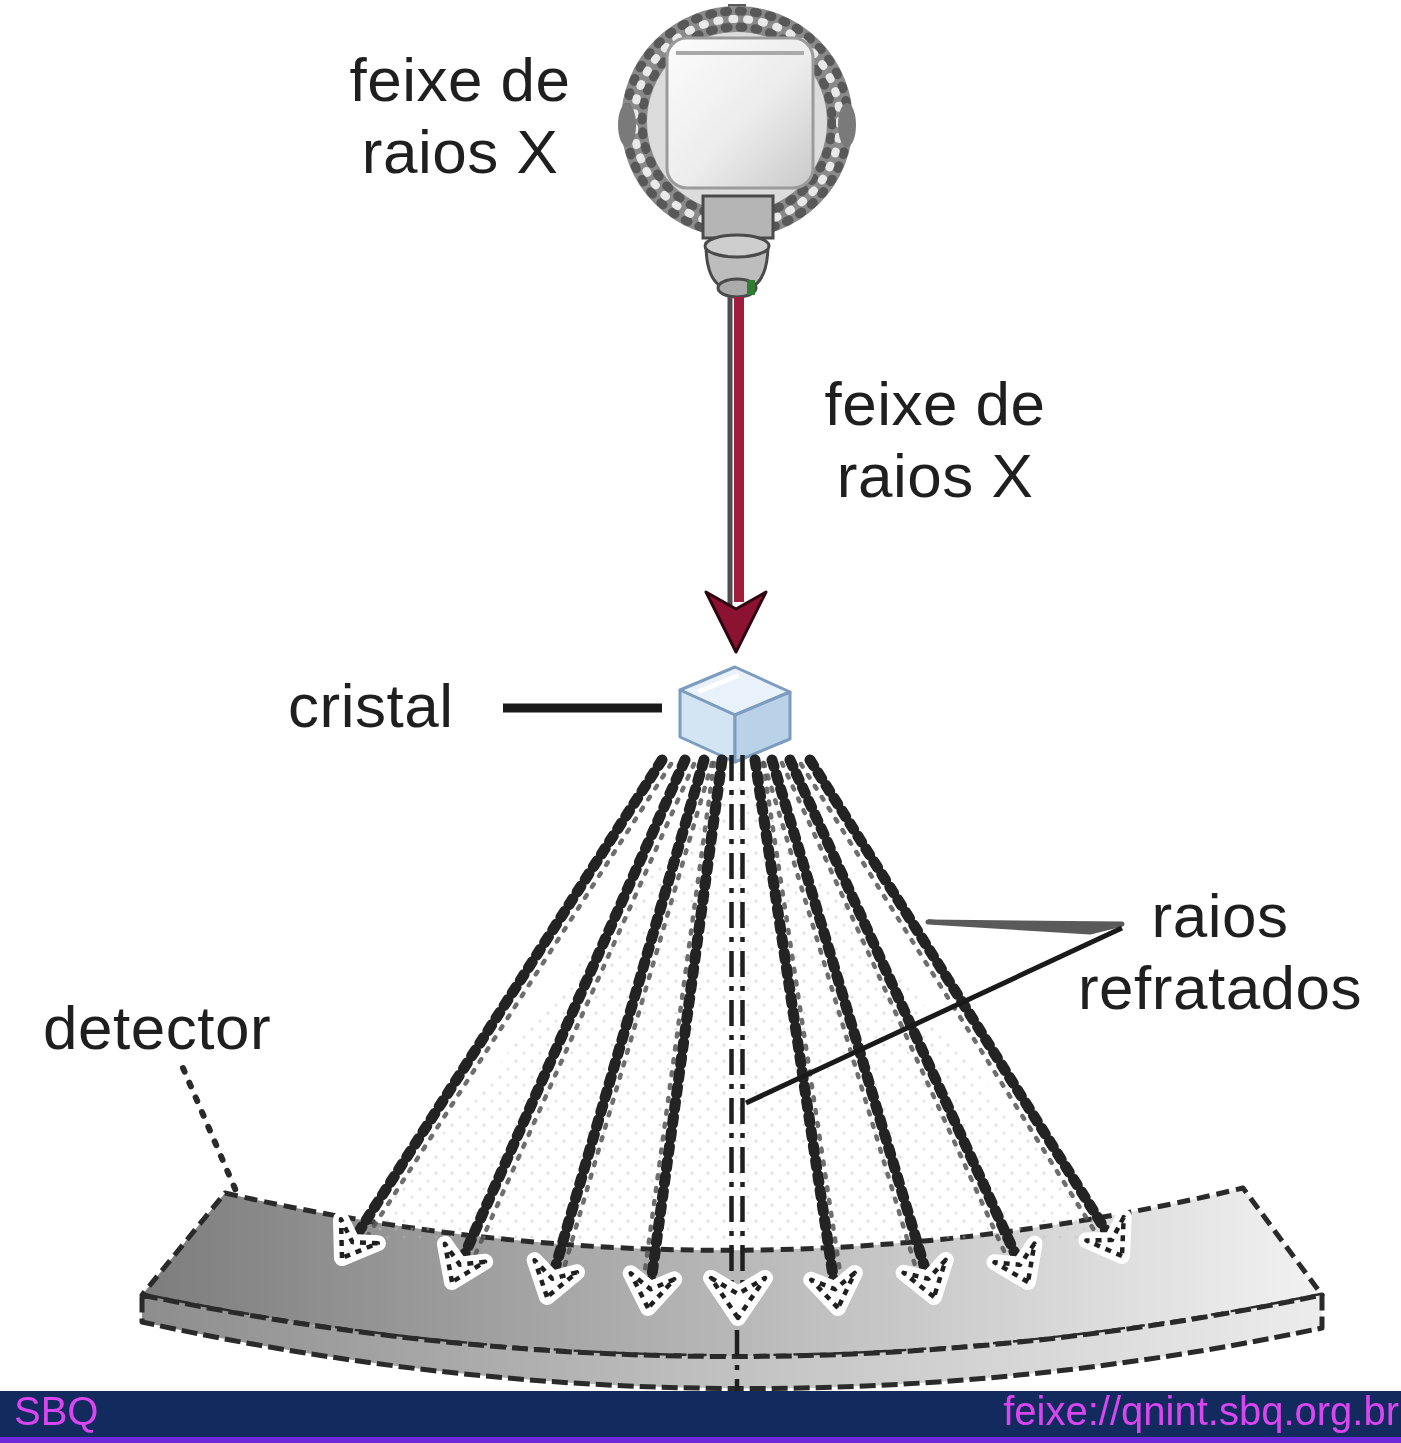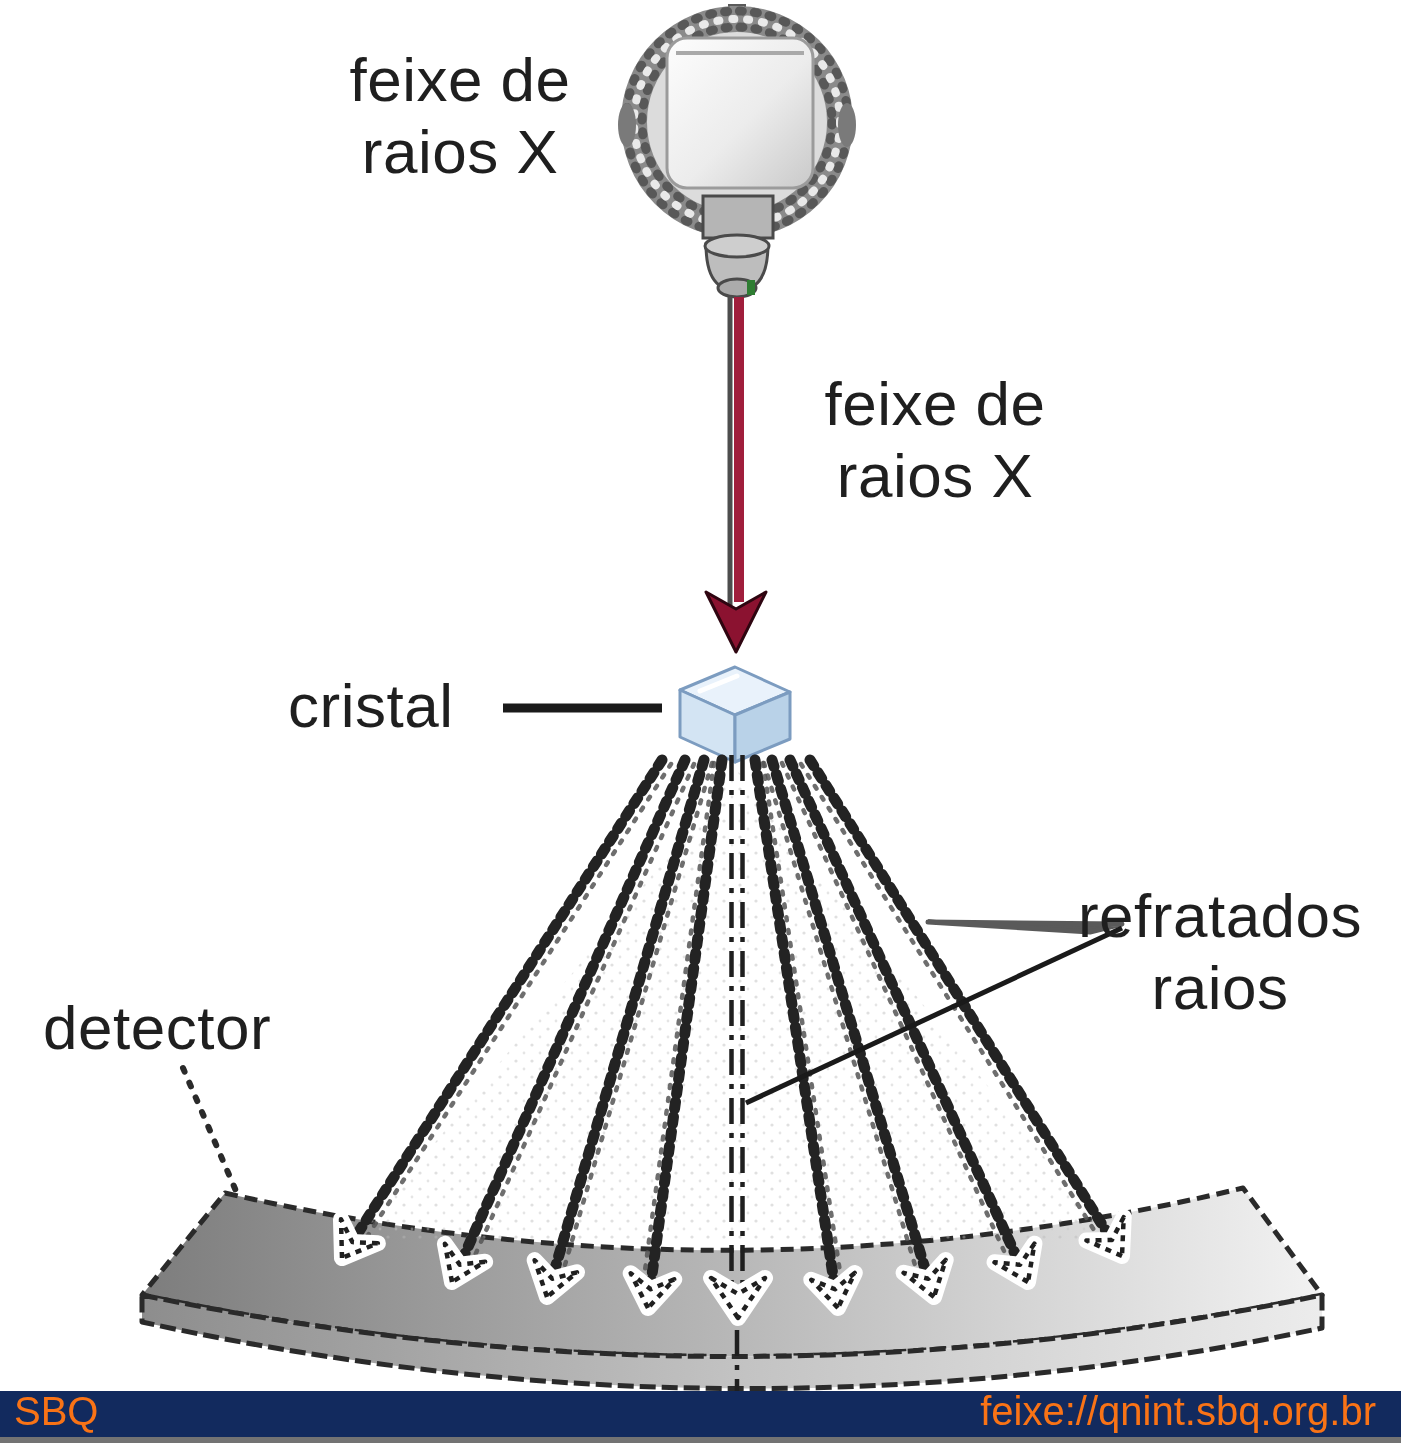--- a/index.html
+++ b/index.html
@@ -28,23 +28,23 @@
   .ray-main{stroke:#232323;stroke-width:11;stroke-dasharray:7 8;stroke-linecap:round;fill:none;}
   .ray-sub{stroke:#555555;stroke-width:4.5;stroke-dasharray:3 10;stroke-linecap:round;fill:none;opacity:.85;}
   .ray-center{stroke:#1f1f1f;stroke-width:4.5;stroke-dasharray:26 9 5 9;stroke-linecap:butt;fill:none;}
   .ah-halo{fill:#ffffff;stroke:#ffffff;stroke-width:16;stroke-linejoin:round;}
   .ah{fill:#ffffff;stroke:#1f1f1f;stroke-width:4.5;stroke-dasharray:6 6;stroke-linejoin:round;}
 
   .footer{
     position:absolute;left:0;top:1391px;width:1401px;height:52px;
     box-sizing:border-box;
     display:flex;align-items:center;justify-content:space-between;
-    padding:0 25px 6px 14px;
-    border-bottom:6px solid #737373;
-    color:#f97316;font-size:40px;
+    padding:0 2px 6px 14px;
+    border-bottom:6px solid #6d28d9;
+    color:#d946ef;font-size:40px;
   }
 </style>
 </head>
 <body>
 
 <div class="stage">
 
   <svg class="diagram-svg" viewBox="0 0 1401 1443">
     <defs>
       <linearGradient id="screenGrad" x1="0" y1="0" x2="1" y2="1">
@@ -184,22 +184,22 @@
   </div>
 
   <div class="lbl" style="left:780px;top:368px;width:310px;">
     <span>feixe de</span>
     <span>raios X</span>
   </div>
 
   <div class="lbl lbl-left" style="left:288px;top:670px;">cristal</div>
 
   <div class="lbl" style="left:1040px;top:880px;width:360px;">
+    <span>raios</span>
     <span>refratados</span>
-    <span>raios</span>
   </div>
 
   <div class="lbl lbl-left" style="left:14px;top:992px;margin-left:29px;">detector</div>
 
   <div class="footer" style="background:#122a5e;">
     <span>SBQ</span>
     <span>feixe://qnint.sbq.org.br</span>
   </div>
 
 </div>

